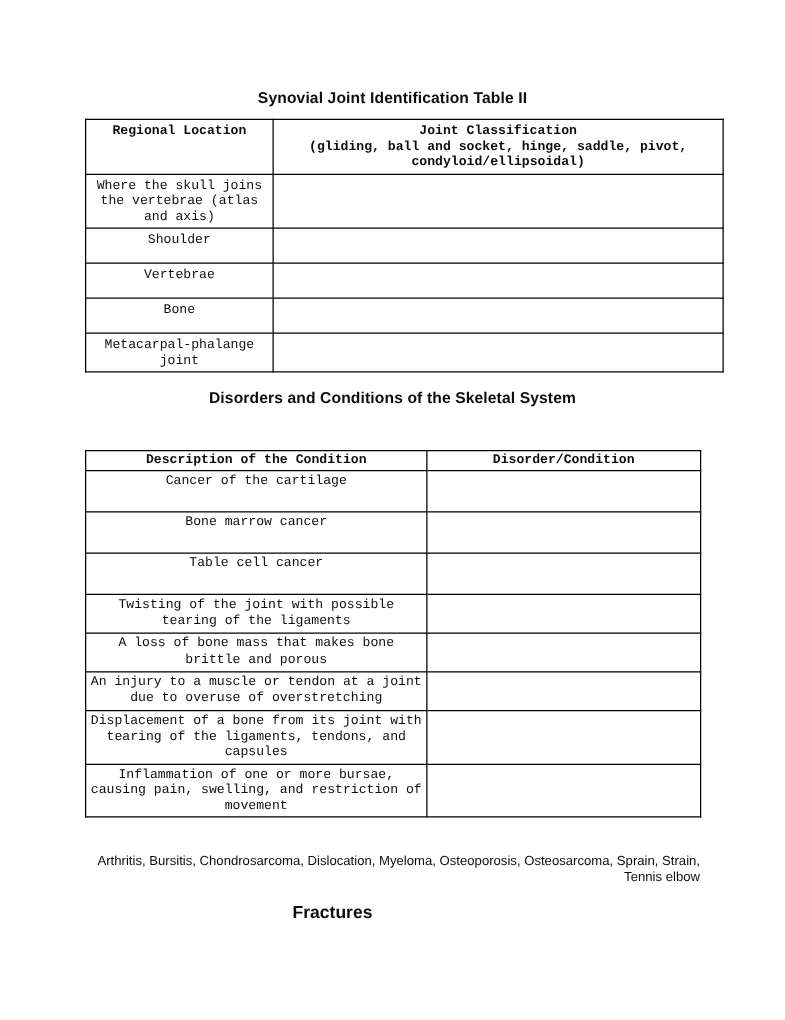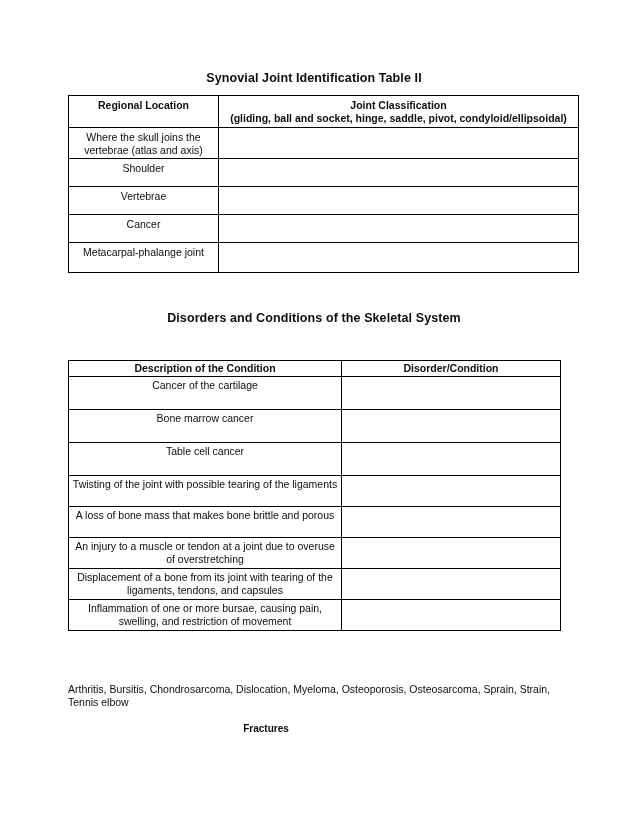--- a/index.html
+++ b/index.html
@@ -38,32 +38,33 @@
   }
   #title-table1 { top: 71px; }
   #title-table2 { top: 311px; }
 
   .footer-title {
     position: absolute;
     left: 0;
     width: 532px;
     text-align: center;
     font-weight: bold;
-    font-size: 10px;
+    font-size: 14px;
     line-height: 14px;
     top: 722px;
   }
 
   
   .wtable {
     position: absolute;
     border-collapse: collapse;
     table-layout: fixed;
     font-size: 10.5px;
     line-height: 12.5px;
+    font-family: Liberation Mono, monospace;
   }
   .wtable td, .wtable th {
     border: 1px solid #000000;
     padding: 2px 3px;
     text-align: center;
     vertical-align: top;
     font-weight: normal;
     font-size: 10.5px;
     line-height: 12.5px;
     color: #0d0d0d;
@@ -126,21 +127,21 @@
   #table-disorders td.desc.two-line {
     height: 26px;
   }
 
   
   #word-bank {
     position: absolute;
     left: 68px;
     top: 683px;
     width: 492px;
-    text-align: left;
+    text-align: right;
     font-size: 10.5px;
     line-height: 13px;
     color: #0d0d0d;
   }
 </style>
 </head>
 <body>
 
 <div class="page">
 
@@ -167,21 +168,21 @@
       </tr>
       <tr>
         <td class="loc">Shoulder</td>
         <td class="answer"></td>
       </tr>
       <tr>
         <td class="loc">Vertebrae</td>
         <td class="answer"></td>
       </tr>
       <tr>
-        <td class="loc">Cancer</td>
+        <td class="loc">Bone</td>
         <td class="answer"></td>
       </tr>
       <tr>
         <td class="loc tall">Metacarpal-phalange joint</td>
         <td class="answer"></td>
       </tr>
     </tbody>
   </table>
 
   <div id="title-table2" class="section-title">Disorders and Conditions of the Skeletal System</div>

